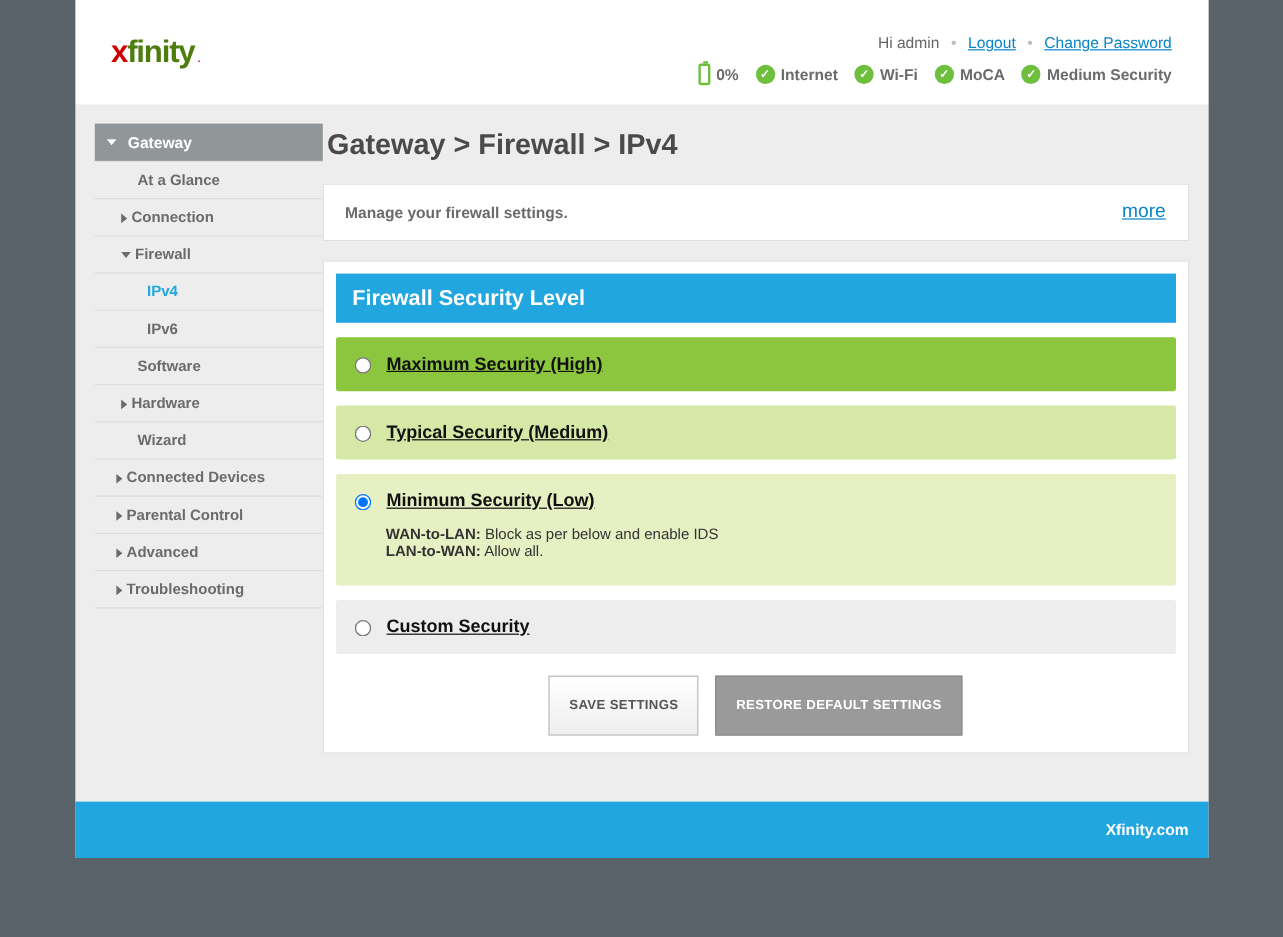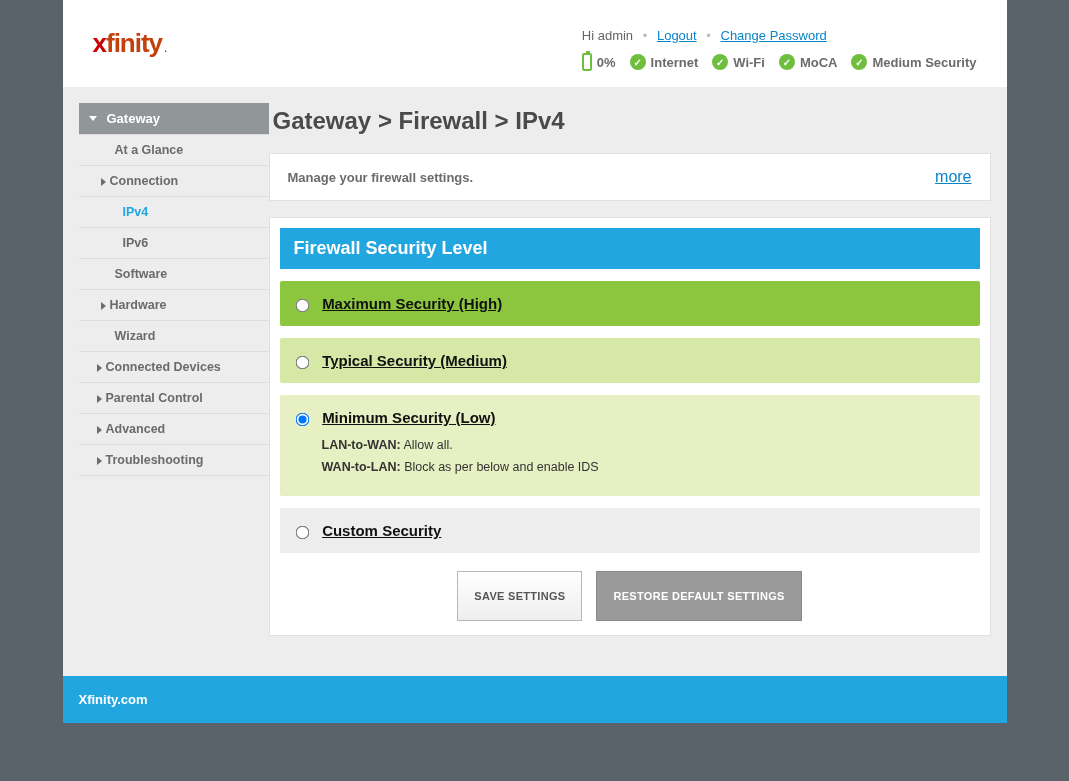--- a/index.html
+++ b/index.html
@@ -20,23 +20,23 @@
     display: flex;
     justify-content: space-between;
     align-items: flex-start;
     background: #fff;
   }
   .logo {
     display: flex;
     align-items: baseline;
   }
   .logo .x { color: #cc0000; font-weight: bold; font-size: 26px; letter-spacing: -1px; }
-  .logo .finity { color: #c2410c; font-weight: bold; font-size: 26px; letter-spacing: -1px; }
+  .logo .finity { color: #4d7c0f; font-weight: bold; font-size: 26px; letter-spacing: -1px; }
   .logo .dot { color:#cc0000; font-size: 12px; margin-left:2px;}
-  .header-right { text-align: left; font-size: 13px; }
+  .header-right { text-align: right; font-size: 13px; }
   .userline { color: #666; margin-bottom: 10px; }
   .userline a { color: #0a84c9; text-decoration: underline; }
   .userline .sep { color: #bbb; margin: 0 6px; }
   .statusline { display: flex; justify-content: flex-end; align-items: center; gap: 14px; color: #6b6b6b; font-weight: bold; }
   .battery {
     display:inline-block; width:10px; height:18px; border:2px solid #6fbf3f; border-radius:2px; position:relative;
   }
   .battery::before{
     content:""; position:absolute; top:-4px; left:2px; width:4px; height:2px; background:#6fbf3f;
   }
@@ -102,21 +102,21 @@
   .opt .details { margin:12px 0 0 26px; font-size:12.5px; color:#333; }
   .opt .details .lbl { font-weight:bold; }
   .opt .details .sub { margin-left:40px; margin-top:6px;}
   .btn-row { display:flex; gap:14px; justify-content:center; padding:6px 0 4px 0;}
   .btn {
     border:1px solid #b8b8b8; background:linear-gradient(#fff,#eee); color:#555;
     font-weight:bold; font-size:11px; padding:18px 16px; cursor:pointer; letter-spacing:.3px;
   }
   .btn.dark { background:#9a9a9a; color:#fff; border-color:#8a8a8a;}
   
-  .footer { background:#22a6df; color:#fff; text-align:left; padding:16px; font-weight:bold; }
+  .footer { background:#22a6df; color:#fff; text-align:right; padding:16px; font-weight:bold; }
 </style>
 </head>
 <body>
 
 <div class="page-wrap">
 
   <div class="header">
     <div class="logo">
       <span class="x">x</span>
         <span class="finity">finity</span>
@@ -159,20 +159,23 @@
 
     <div class="sidebar">
       <div class="nav-header">
         <span class="caret down"></span>
         <span>Gateway</span>
       </div>
       <a class="nav-item" style="padding-left:36px" href="#">At a Glance</a>
       <a class="nav-item" href="#">
         <span class="caret"></span><span>Connection</span>
       </a>
+      <a class="nav-item" href="#">
+        <span class="caret down" style="color:#6b6b6b"></span><span>Firewall</span>
+      </a>
       <a class="nav-sub2 active" href="#">IPv4</a>
       <a class="nav-sub2" href="#">IPv6</a>
       <a class="nav-item" style="padding-left:36px" href="#">Software</a>
       <a class="nav-item" href="#">
         <span class="caret"></span><span>Hardware</span>
       </a>
       <a class="nav-item" style="padding-left:36px" href="#">Wizard</a>
       <a class="nav-item top" href="#">
         <span class="caret"></span><span>Connected Devices</span>
       </a>
@@ -205,28 +208,28 @@
 
         <div class="opt typ">
           <input type="radio" name="fwlevel" style="">
           <span class="opt-title">Typical Security (Medium)</span>
         </div>
 
         <div class="opt min">
           <input type="radio" name="fwlevel" checked="" style="">
           <span class="opt-title">Minimum Security (Low)</span>
           <div class="details">
+            <div style="margin-top:8px">
+              <span class="lbl">WAN-to-LAN:</span>
+              <span>Block as per below and enable IDS</span>
+            </div>
             <div>
               <span class="lbl">LAN-to-WAN:</span>
               <span>Allow all.</span>
             </div>
-            <div style="margin-top:8px">
-              <span class="lbl">WAN-to-LAN:</span>
-              <span>Block as per below and enable IDS</span>
-            </div>
           </div>
         </div>
 
         <div class="opt custom">
           <input type="radio" name="fwlevel" style="">
           <span class="opt-title">Custom Security</span>
         </div>
 
         <div class="btn-row">
           <button class="btn">SAVE SETTINGS</button>

